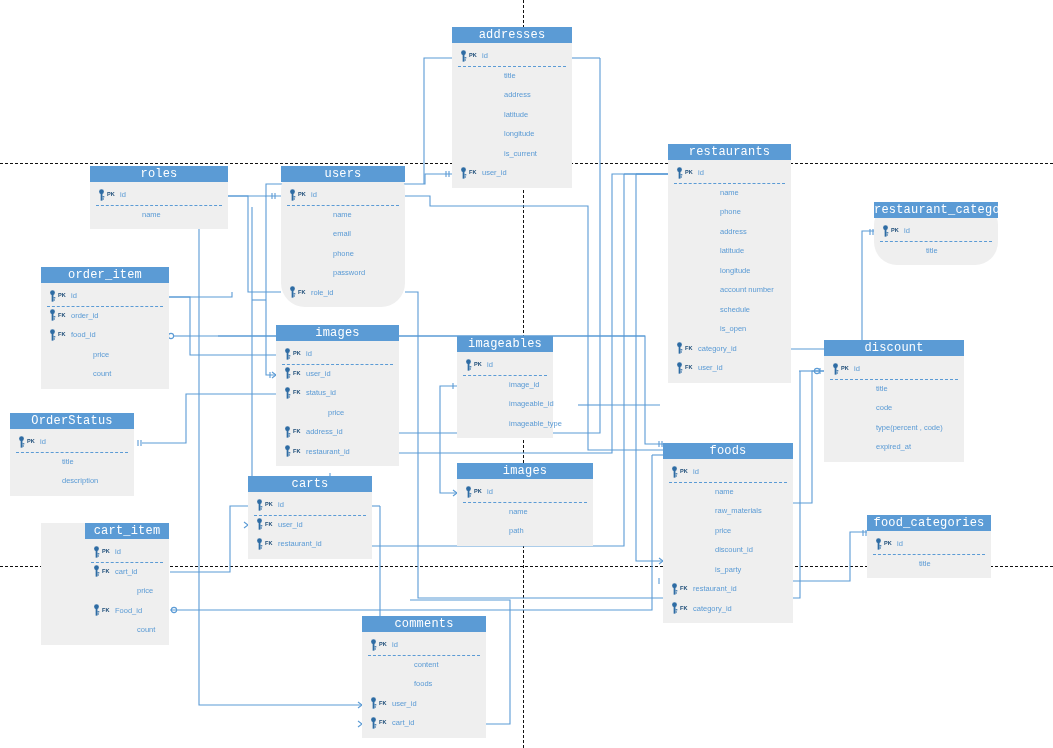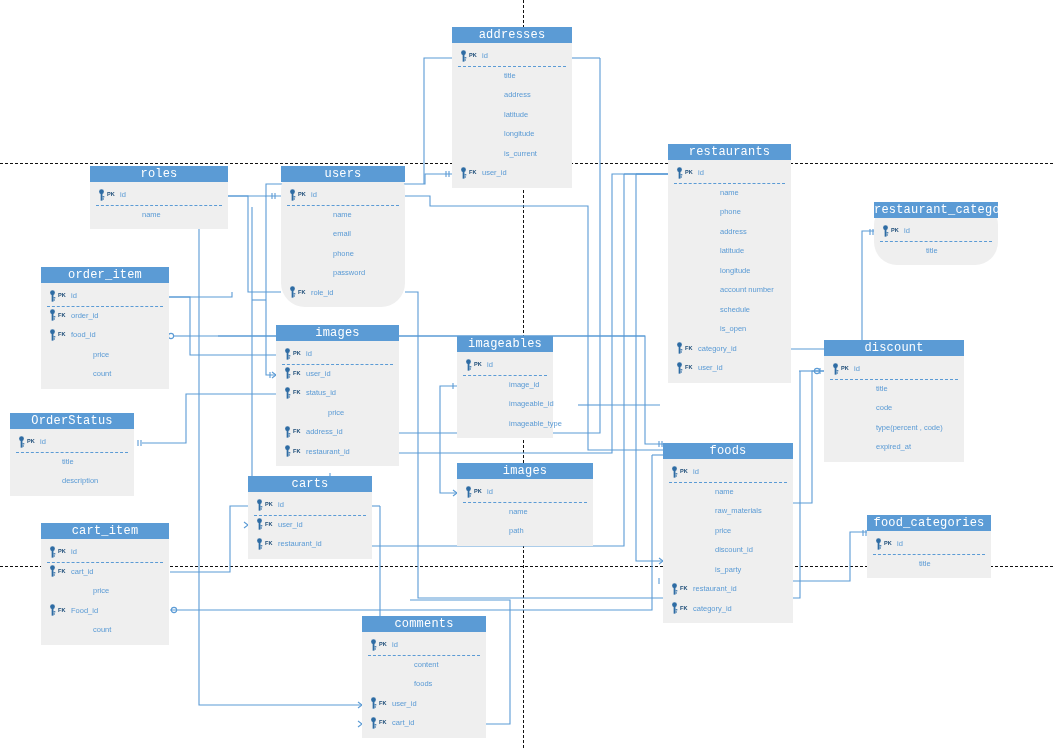--- a/index.html
+++ b/index.html
@@ -613,21 +613,21 @@
               </svg></span>
             <span class="kw">PK</span>
             <span class="fname">id</span>
           </div>
           <div class="sep" style="top: 22.5px;"></div>
           <div class="row plain">
             <span class="fname">title</span>
           </div>
         </div>
       </div>
-      <div class="entity" style="left: 41px; top: 523px; width: 128px;">
+      <div class="entity" style="left: 41px; top: 523px; width: 128px; padding-left: 44px;">
         <div class="ehead">cart_item</div>
         <div class="ebody" style="padding-top: 3px; padding-bottom: 5px;">
           <div class="row">
             <span class="key"><svg viewBox="0 0 10 14" width="9" height="12">
                 <circle cx="5" cy="3.2" r="2.8" fill="#2e6ca4"></circle>
                 <rect x="4" y="5.4" width="2.1" height="8.2" fill="#2e6ca4"></rect>
                 <rect x="6.1" y="8.4" width="2.2" height="1.4" fill="#2e6ca4"></rect>
                 <rect x="6.1" y="11" width="1.8" height="1.3" fill="#2e6ca4"></rect>
               </svg></span>
             <span class="kw">PK</span>

